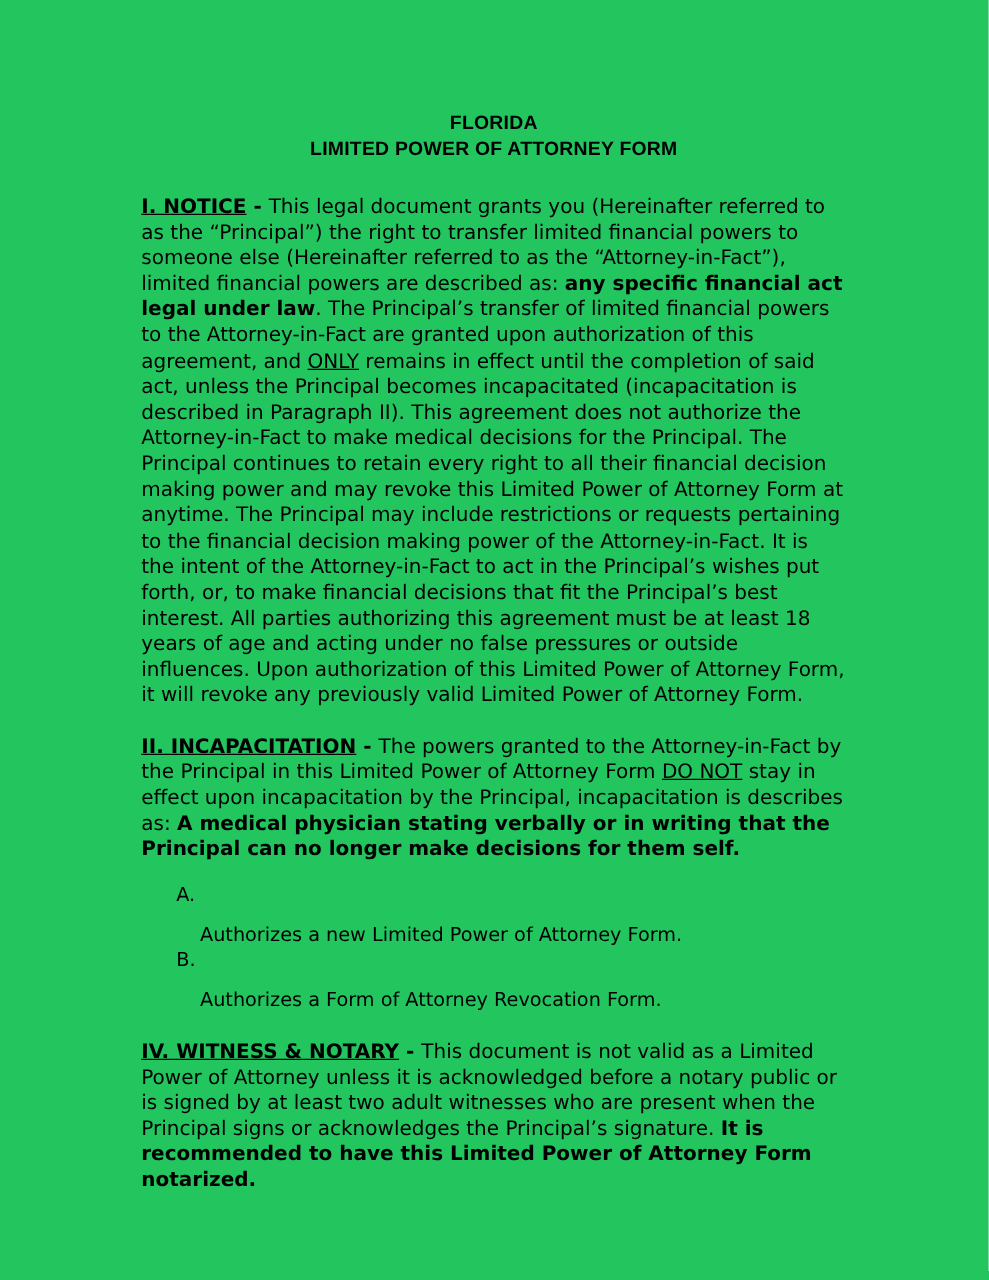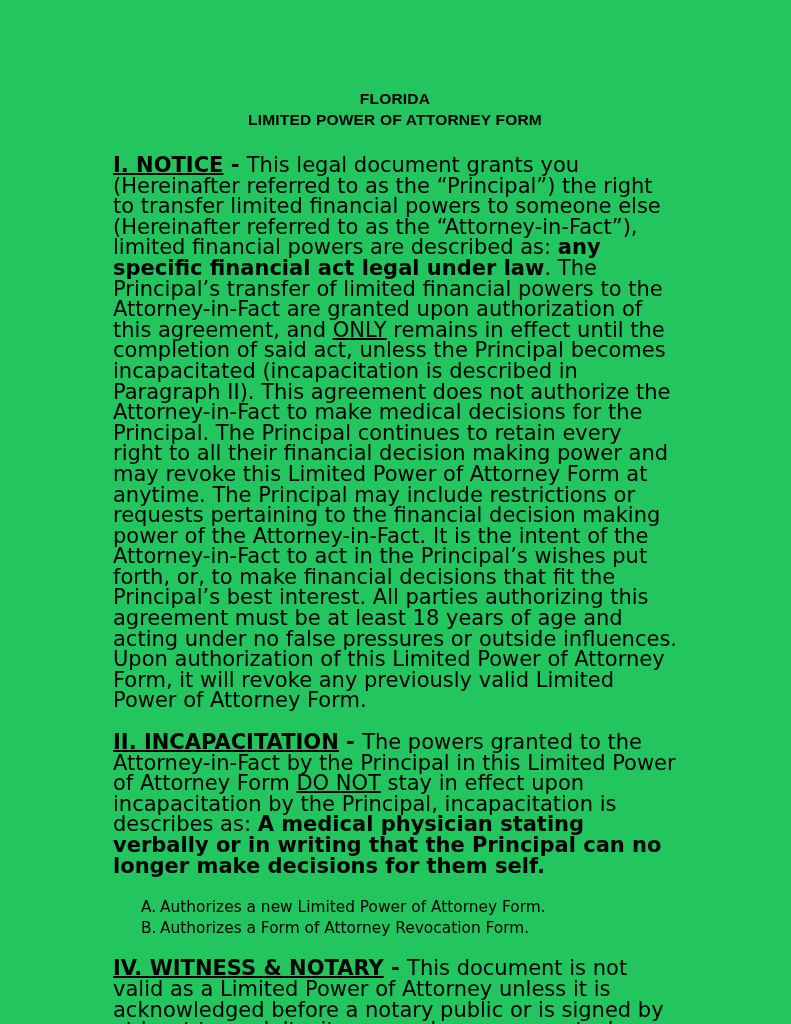--- a/index.html
+++ b/index.html
@@ -28,21 +28,21 @@
     font-family: "Liberation Sans", sans-serif;
     font-weight: bold;
     font-size: 15.5px;
     line-height: 21px;
     letter-spacing: 0.2px;
   }
   .title-line-1 { display: block; }
   .title-line-2 { display: block; text-align: center; }
 
   .section {
-    font-size: 21px;
+    font-size: 16px;
     line-height: 20.6px;
     text-align: left;
     margin-top: 20px;
   }
   .section.first { margin-top: 25px; }
 
   .heading {
     font-weight: bold;
     text-decoration: underline;
     text-underline-offset: 1px;
@@ -64,21 +64,21 @@
     line-height: 20.6px;
     display: flex;
   }
   .sub-marker {
     display: inline-block;
     width: 47px;
     padding-left: 28px;
     box-sizing: border-box;
     flex: none;
   }
-  .sub-text { display: inline-block; }
+  .sub-text { display: inline-block; margin-top: 32px; }
 </style>
 </head>
 <body>
 
 <div class="page">
   <div class="doc-body">
 
     <div class="doc-title">
       <span class="title-line-1">FLORIDA</span>
       <span class="title-line-2">LIMITED POWER OF ATTORNEY FORM</span>

